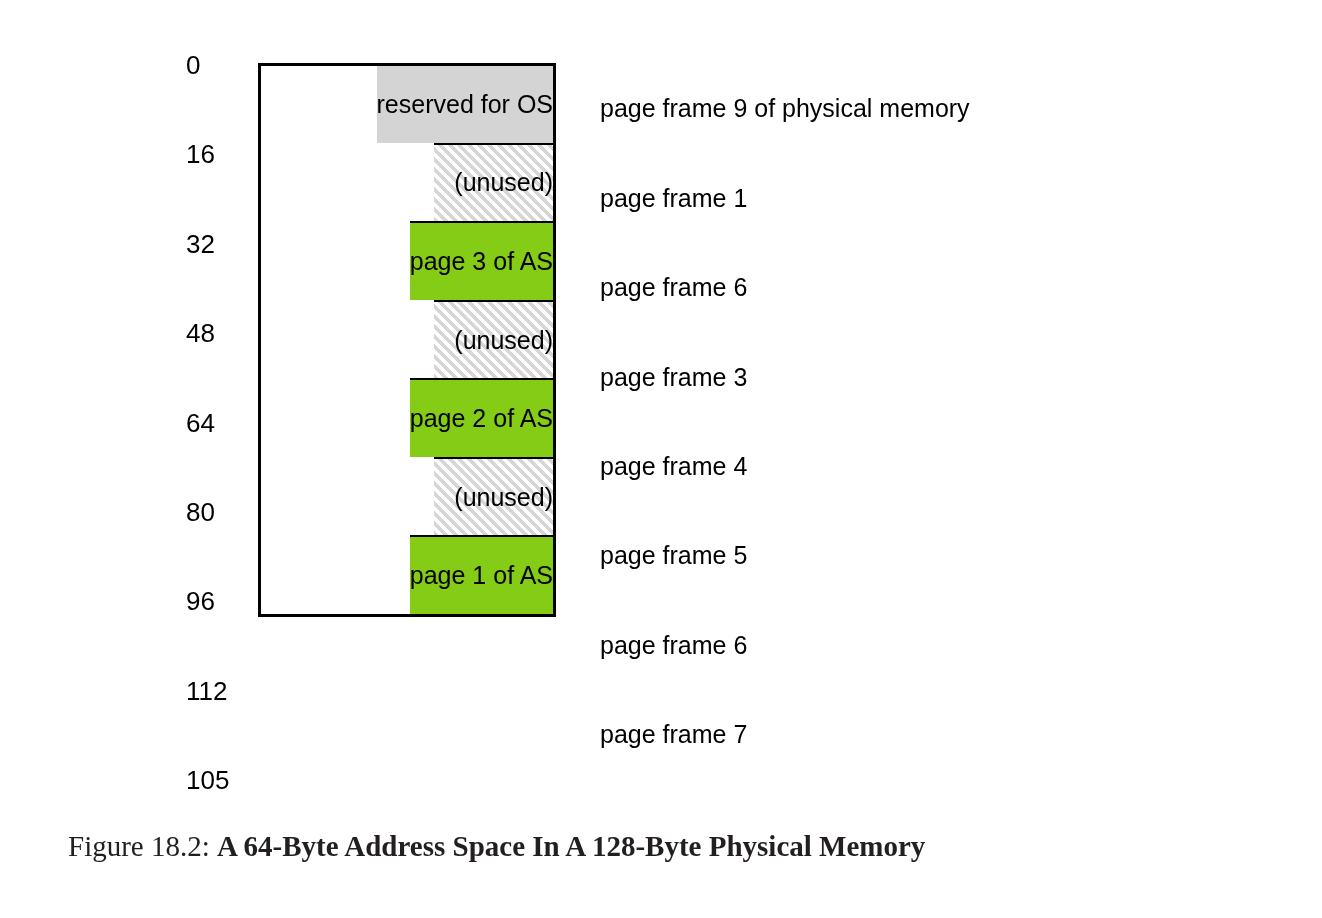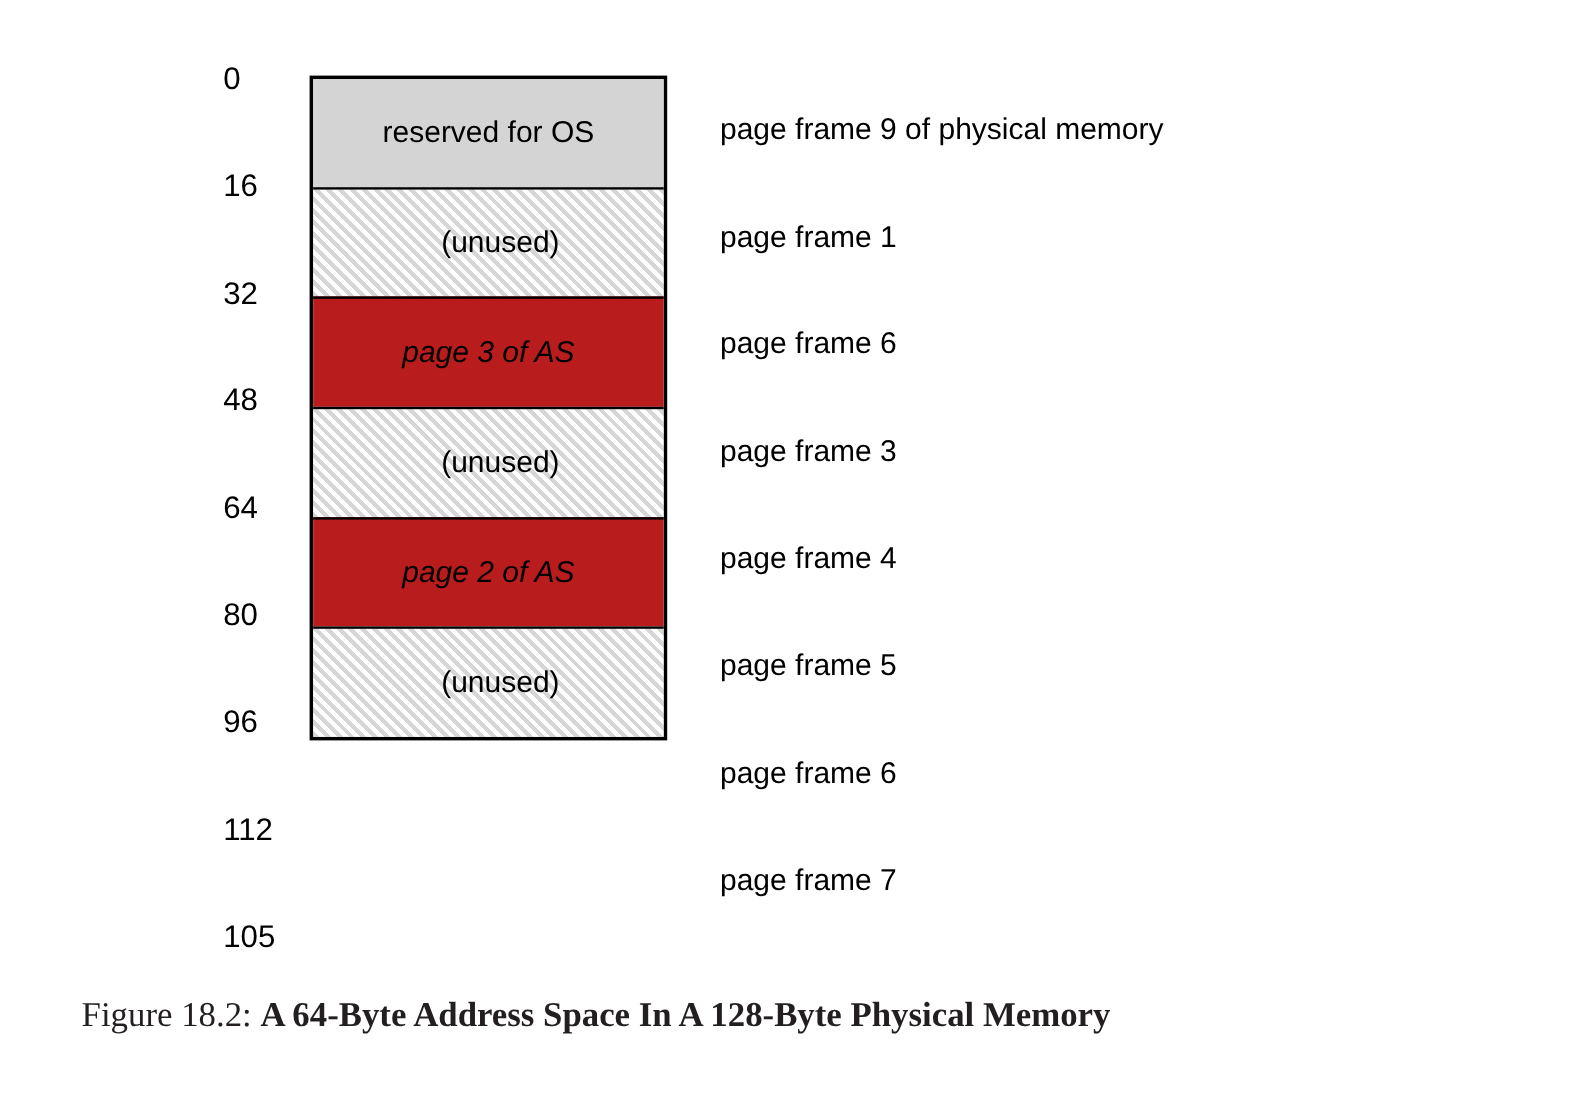--- a/index.html
+++ b/index.html
@@ -21,34 +21,35 @@
     position: absolute;
     left: 258px;
     top: 63px;
     width: 298px;
     height: 554px;
     border: 3px solid #000000;
     box-sizing: border-box;
     display: flex;
     flex-direction: column;
     background: #ffffff;
+    align-items: flex-end;
   }
   .frame {
     flex: 1;
     display: flex;
     align-items: center;
     justify-content: center;
     border-top: 2px solid #000000;
     font-size: 25px;
     line-height: 1;
   }
   .frame:first-child { border-top: none; }
 
   .fill-solid { background: #d4d4d4; }
-  .fill-white { background: #b91c1c; font-style: italic; }
+  .fill-white { background: #84cc16; }
   .fill-hatch {
     background: repeating-linear-gradient(
       45deg,
       #d6d6d6 0px, #d6d6d6 3.5px,
       #ffffff 3.5px, #ffffff 7px
     );
     padding-left: 20px;
   }
 
   
@@ -99,20 +100,21 @@
   <div class="addr" style="top:691px">112</div>
   <div class="addr" style="top:780px">105</div>
 
   <div class="memory-box">
     <div class="frame fill-solid">reserved for OS</div>
     <div class="frame fill-hatch">(unused)</div>
     <div class="frame fill-white">page 3 of AS</div>
     <div class="frame fill-hatch">(unused)</div>
     <div class="frame fill-white">page 2 of AS</div>
     <div class="frame fill-hatch">(unused)</div>
+    <div class="frame fill-white">page 1 of AS</div>
   </div>
 
   <div class="frame-name" style="top:108px">page frame 9 of physical memory</div>
   <div class="frame-name" style="top:198px">page frame 1</div>
   <div class="frame-name" style="top:287px">page frame 6</div>
   <div class="frame-name" style="top:377px">page frame 3</div>
   <div class="frame-name" style="top:466px">page frame 4</div>
   <div class="frame-name" style="top:555px">page frame 5</div>
   <div class="frame-name" style="top:645px">page frame 6</div>
   <div class="frame-name" style="top:734px">page frame 7</div>

